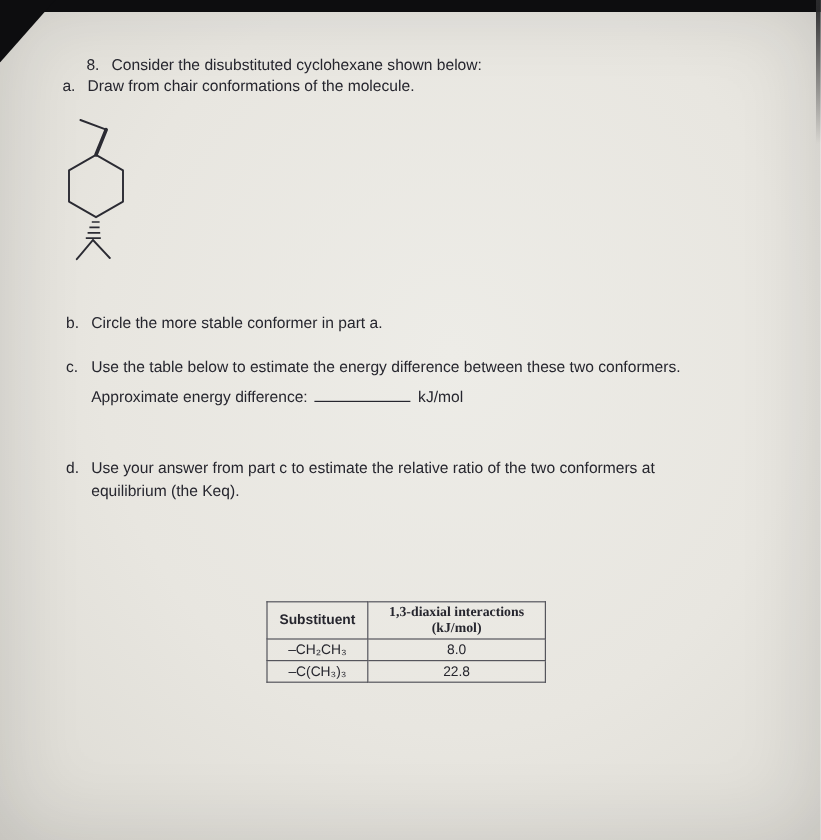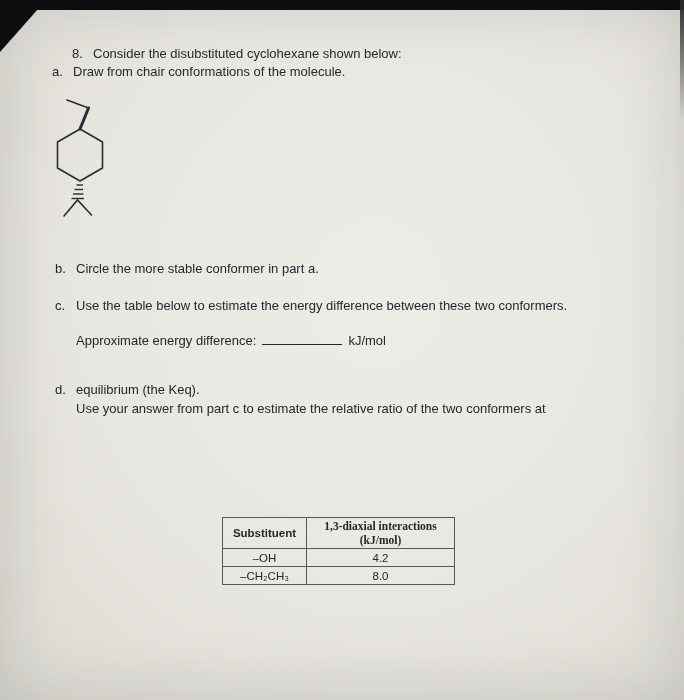--- a/index.html
+++ b/index.html
@@ -45,21 +45,20 @@
     margin:0 6px 0 6px;vertical-align:baseline;
   }
   .struct{position:absolute;left:42px;top:93px;}
 
   .energy-table{
     position:absolute;left:222px;top:501px;
     border-collapse:collapse;
     font-size:11.5px;line-height:14px;
     color:var(--ink);
     background:rgba(255,255,255,0.06);
-    margin-top:16px;
   }
   .energy-table th,.energy-table td{
     border:1px solid var(--table-border);
     text-align:center;
     padding:1px 5px;
   }
   .energy-table th{font-weight:bold;vertical-align:middle;}
   .energy-table th:first-child{width:84px;}
   .energy-table th:last-child{width:148px;}
   .energy-table td{height:18px;}
@@ -104,47 +103,47 @@
   <div class="textline part" style="left:55px;top:259px;">
     <span class="plabel">b.</span>
     <span>Circle the more stable conformer in part a.</span>
   </div>
 
   <div class="textline part" style="left:55px;top:296px;">
     <span class="plabel">c.</span>
     <span>Use the table below to estimate the energy difference between these two conformers.</span>
   </div>
 
-  <div class="textline" style="left:76px;top:331px;">
+  <div class="textline" style="left:76px;top:321px;">
     <span>Approximate energy difference:</span><span class="blank"></span><span>kJ/mol</span>
   </div>
 
   <div class="textline part" style="left:55px;top:380px;white-space:normal;width:560px;">
     <span class="plabel">d.</span>
     <span>
+      <span class="pline">Use your answer from part c to estimate the relative ratio of the two conformers at</span>
       <span class="pline">equilibrium (the Keq).</span>
-      <span class="pline">Use your answer from part c to estimate the relative ratio of the two conformers at</span>
     </span>
   </div>
 
   <table class="energy-table">
     <thead>
       <tr>
         <th>Substituent</th>
         <th>
           <span class="h-line">1,3-diaxial interactions</span>
           <span class="h-line">(kJ/mol)</span>
         </th>
       </tr>
     </thead>
     <tbody>
         <tr>
-          <td>–OH</td>
-          <td>4.2</td>
+          <td>–CH₂CH₃</td>
+          <td>8.0</td>
         </tr>
         <tr>
-          <td>–CH₂CH₃</td>
-          <td>8.0</td>
+          <td>–C(CH₃)₃</td>
+          <td>22.8</td>
         </tr>
       </tbody>
   </table>
 
 </div>
 
 </body></html>

